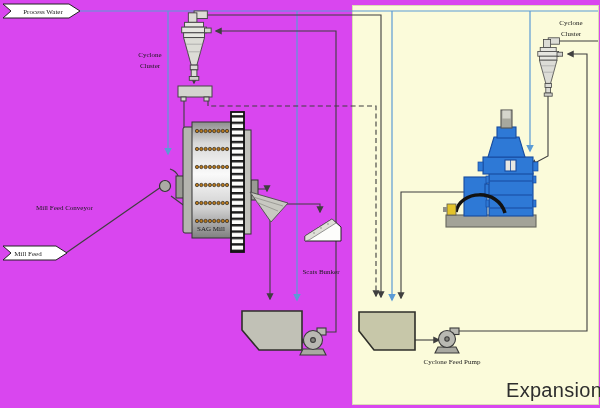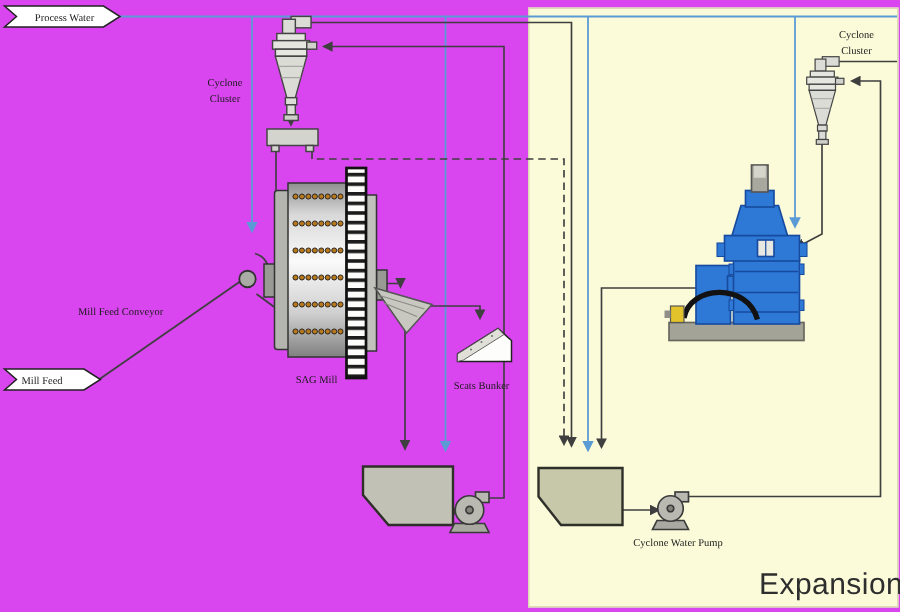--- a/index.html
+++ b/index.html
@@ -195,21 +195,21 @@
       <rect x="15" y="58" width="8" height="5"></rect>
         <rect x="16" y="63" width="6" height="7"></rect>
       <rect x="14" y="70" width="10" height="4" fill="#cfcfc9"></rect>
     </g>
   </svg>
 
   <div class="lbl nowrap" style="left:12px;top:7px;width:62px;">Process Water</div>
   <div class="lbl nowrap" style="left:4px;top:249px;width:48px;">Mill Feed</div>
   <div class="lbl" style="left:130px;top:50px;width:40px;">Cyclone
 Cluster</div>
-  <div class="lbl nowrap" style="left:52px;top:203px;">Mill Feed Conveyor</div>
-  <div class="lbl" style="left:183px;top:248px;width:56px;">SAG Mill</div>
-  <div class="lbl" style="left:291px;top:252px;width:60px;">Scats Bunker</div>
-  <div class="lbl nowrap" style="left:419px;top:357px;width:66px;">Cyclone Water Pump</div>
+  <div class="lbl nowrap" style="left:36px;top:203px;">Mill Feed Conveyor</div>
+  <div class="lbl" style="left:183px;top:224px;width:56px;">SAG Mill</div>
+  <div class="lbl" style="left:291px;top:267px;width:60px;">Scats Bunker</div>
+  <div class="lbl nowrap" style="left:419px;top:357px;width:66px;">Cyclone Feed Pump</div>
   <div class="lbl" style="left:551px;top:18px;width:40px;">Cyclone
 Cluster</div>
   <div id="expansion-label" style="left:506px;top:379px;">Expansion</div>
 
 </div>
 
 </body></html>

